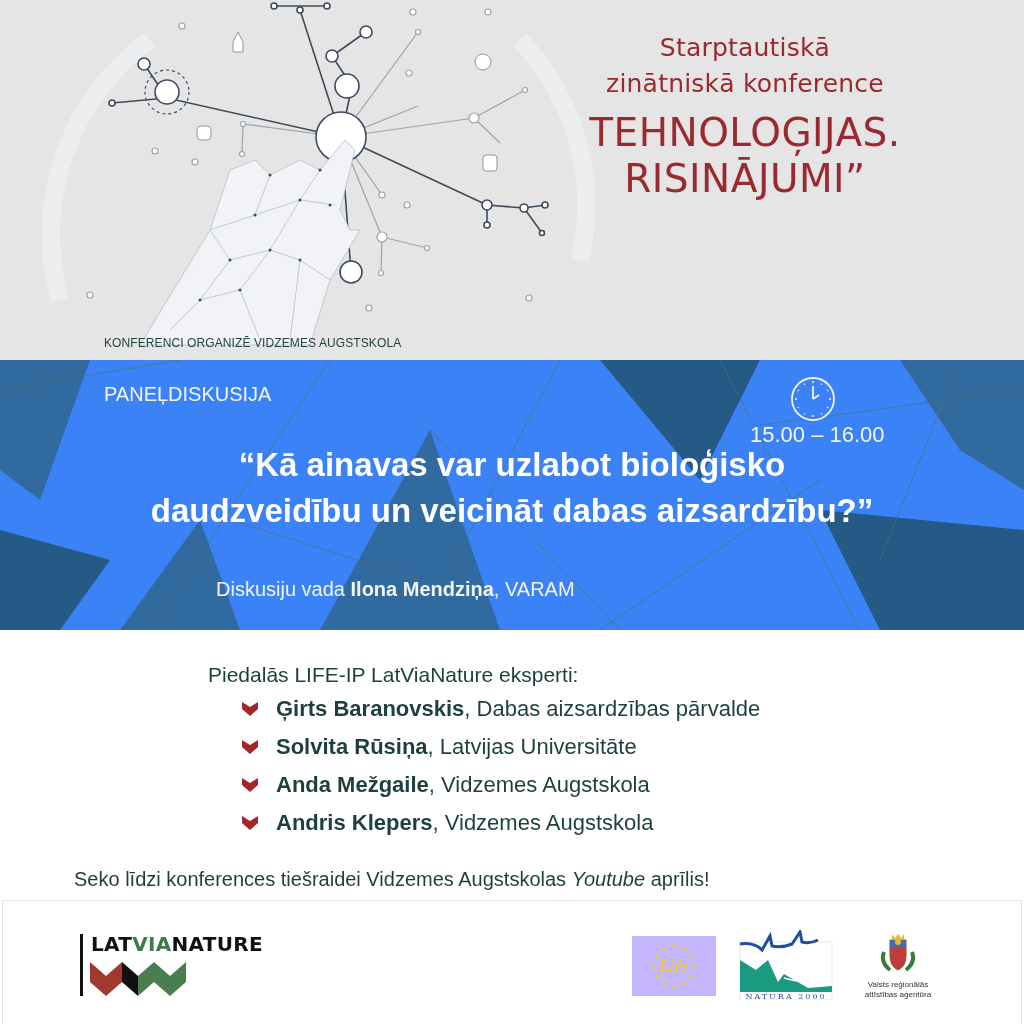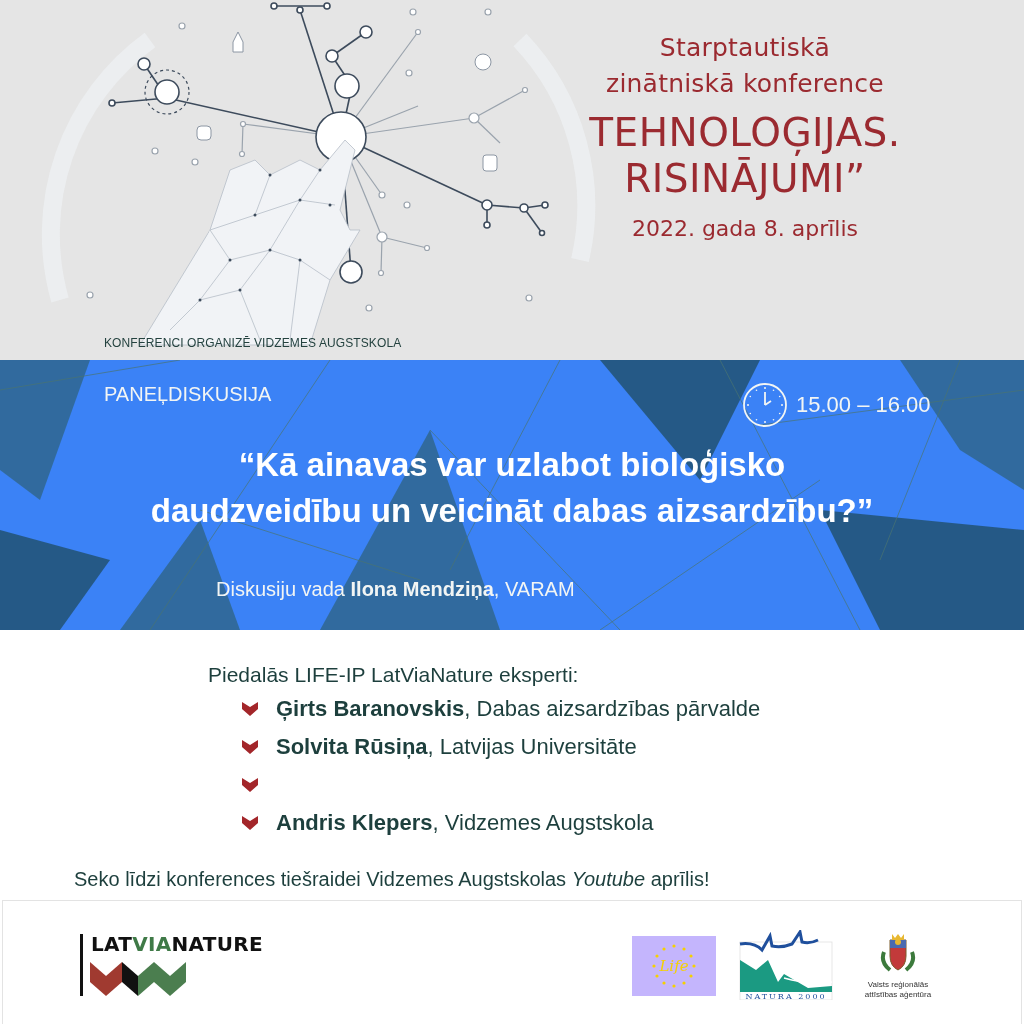--- a/index.html
+++ b/index.html
@@ -7,21 +7,21 @@
   .header{position:absolute;left:0;top:0;width:1024px;height:360px;background:#e5e5e5;overflow:hidden;padding-left:24px;}
   .header-art{position:absolute;left:0;top:0;width:600px;height:360px;}
   .conf-title{position:absolute;left:540px;top:30px;width:410px;text-align:center;color:#9b2a30;font-family:"DejaVu Sans",sans-serif;}
   .conf-sub1{font-size:25px;line-height:36px;font-weight:normal;letter-spacing:0.2px;}
   .conf-main{font-size:39px;line-height:46px;letter-spacing:0.5px;margin-top:8px;}
   .conf-date{font-size:22px;line-height:30px;margin-top:12px;}
   .organizer{position:absolute;left:104px;top:336px;font-size:12px;color:#24423f;letter-spacing:0.1px;}
   .band{position:absolute;left:0;top:360px;width:1024px;height:270px;background:#3b82f6;overflow:hidden;}
   .band-art{position:absolute;left:0;top:0;width:1024px;height:270px;}
   .panel-label{position:absolute;left:104px;top:23px;color:#f2f5f4;font-size:20px;}
-  .time-wrap{position:absolute;left:742px;top:22px;display:flex;align-items:center;}
+  .time-wrap{position:absolute;left:742px;top:16px;display:flex;align-items:center;flex-direction:column;}
   .time-text{color:#f2f5f4;font-size:22px;margin-left:8px;}
   .question{position:absolute;left:0;top:82px;width:1024px;text-align:center;color:#ffffff;font-weight:bold;font-size:33px;line-height:46px;}
   .moderator{position:absolute;left:216px;top:218px;color:#f2f5f4;font-size:20px;}
   .moderator b{font-weight:bold;}
   .experts{position:absolute;left:208px;top:660px;color:#1d3f3d;}
   .experts-intro{font-size:21px;line-height:30px;}
   .expert{display:flex;align-items:center;margin-left:34px;height:38px;font-size:22px;}
   .expert .bullet{width:16px;height:14px;margin-right:18px;flex:0 0 auto;}
   .expert b{font-weight:bold;}
   .follow{position:absolute;left:74px;top:868px;font-size:20px;color:#1d3f3d;}
@@ -139,21 +139,20 @@
     </g>
   </svg>
 
   <div class="conf-title">
     <div class="conf-sub1">Starptautiskā</div>
     <div class="conf-sub1">zinātniskā konference</div>
     <div class="conf-main">
       <div>TEHNOLOĢIJAS.</div>
       <div>RISINĀJUMI”</div>
     </div>
-    <div class="conf-date">2022. gada 8. aprīlis</div>
   </div>
 
   <div class="organizer">KONFERENCI ORGANIZĒ VIDZEMES AUGSTSKOLA</div>
 </div>
 
 <div class="band">
   <svg class="band-art" viewBox="0 0 1024 270">
     <g fill="#2a5855" opacity="0.55">
       <polygon points="0,0 90,0 40,140 0,110"></polygon>
       <polygon points="320,270 430,70 500,270"></polygon>
@@ -223,20 +222,21 @@
   <div class="expert">
     <svg class="bullet" viewBox="0 0 16 14">
         <polygon points="0,0 8,5 16,0 16,7 8,14 0,7" fill="#a3262a"></polygon>
       </svg>
     <span><b>Solvita Rūsiņa</b><span>, Latvijas Universitāte</span></span>
   </div>
   <div class="expert">
     <svg class="bullet" viewBox="0 0 16 14">
         <polygon points="0,0 8,5 16,0 16,7 8,14 0,7" fill="#a3262a"></polygon>
       </svg>
+    <span><b>Anda Mežgaile</b><span>, Vidzemes Augstskola</span></span>
   </div>
   <div class="expert">
     <svg class="bullet" viewBox="0 0 16 14">
         <polygon points="0,0 8,5 16,0 16,7 8,14 0,7" fill="#a3262a"></polygon>
       </svg>
     <span><b>Andris Klepers</b><span>, Vidzemes Augstskola</span></span>
   </div>
 </div>
 
 <div class="follow"><span>Seko līdzi konferences tiešraidei Vidzemes Augstskolas </span><i>Youtube</i><span> aprīlis!</span></div>

